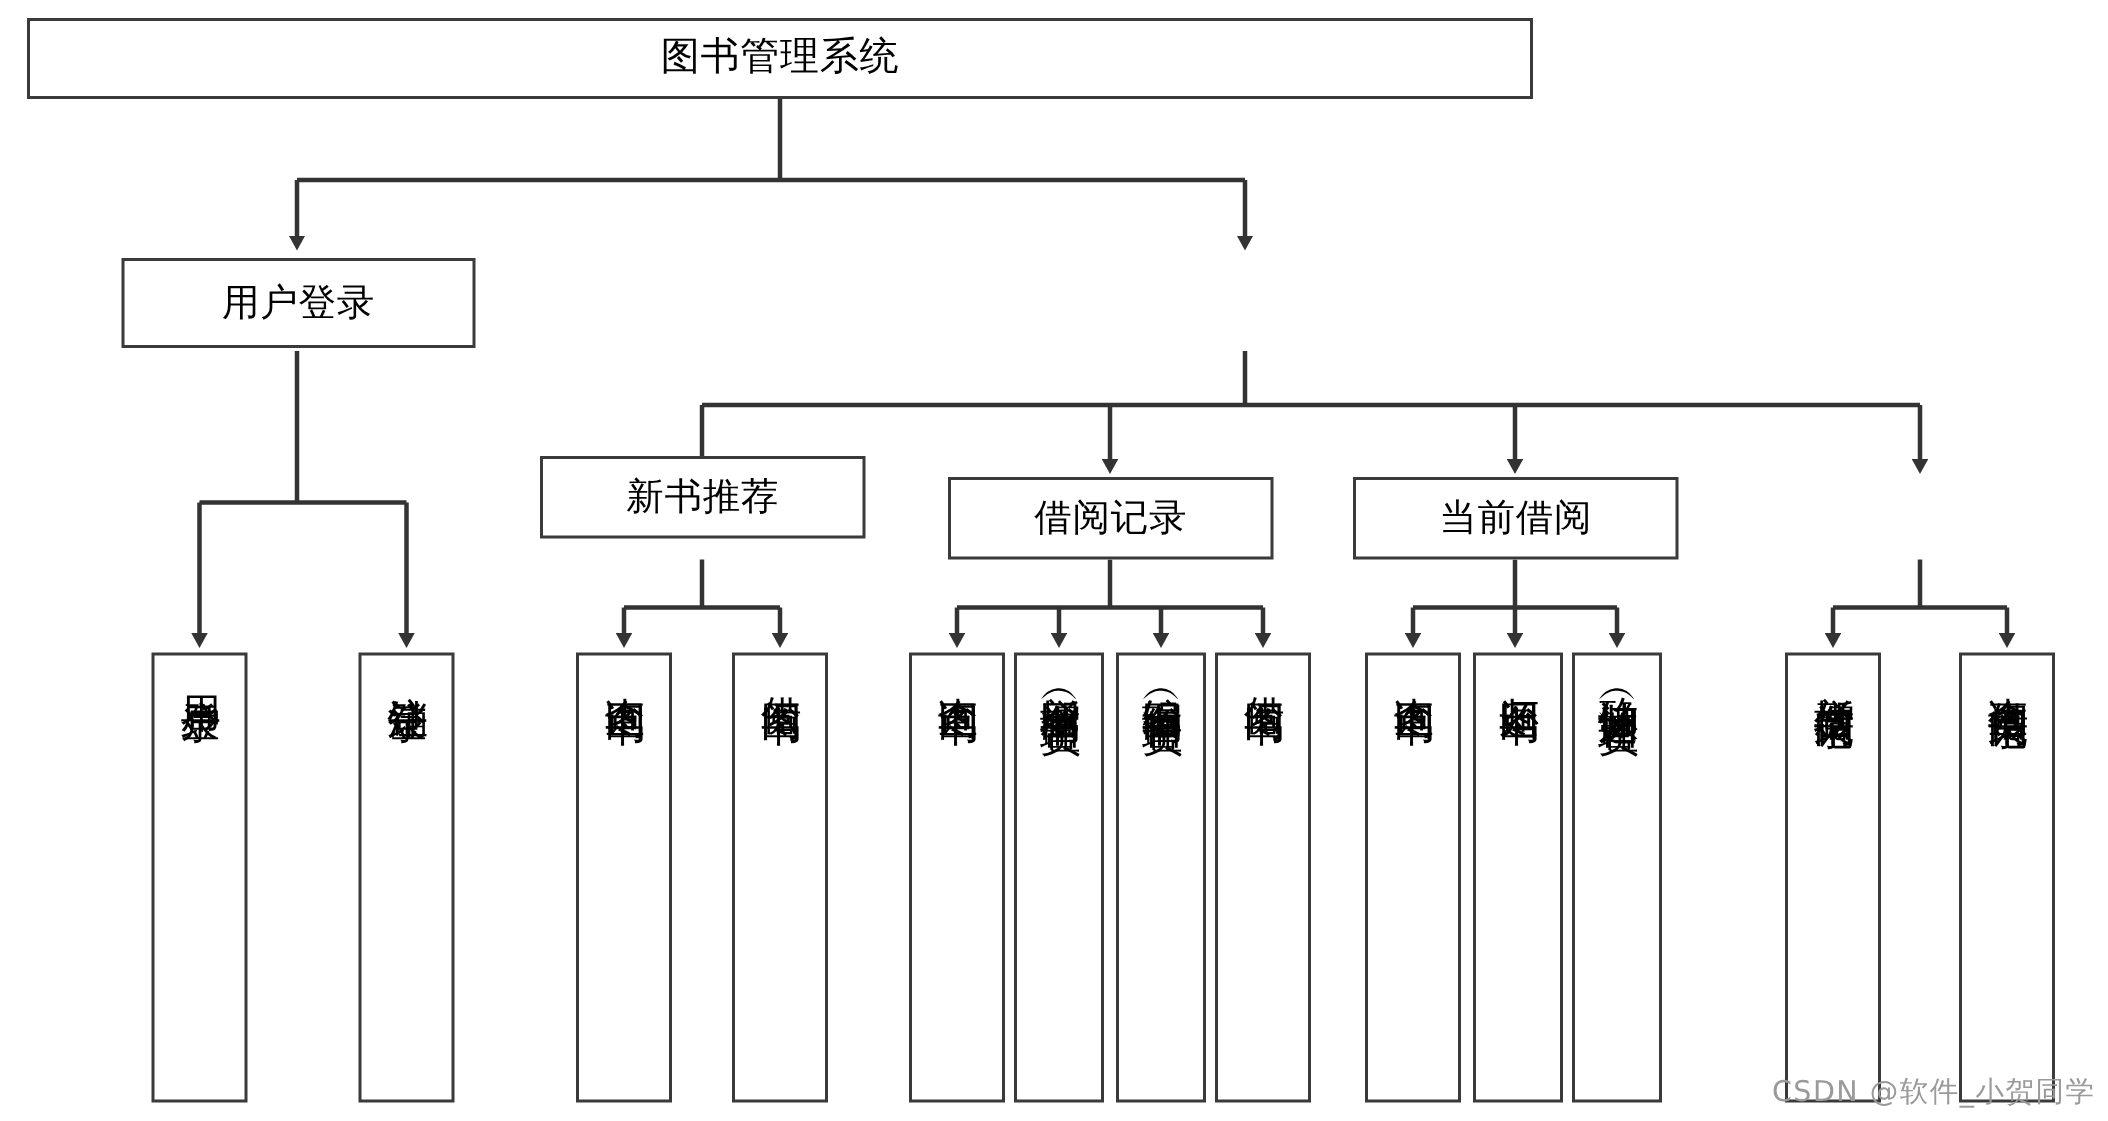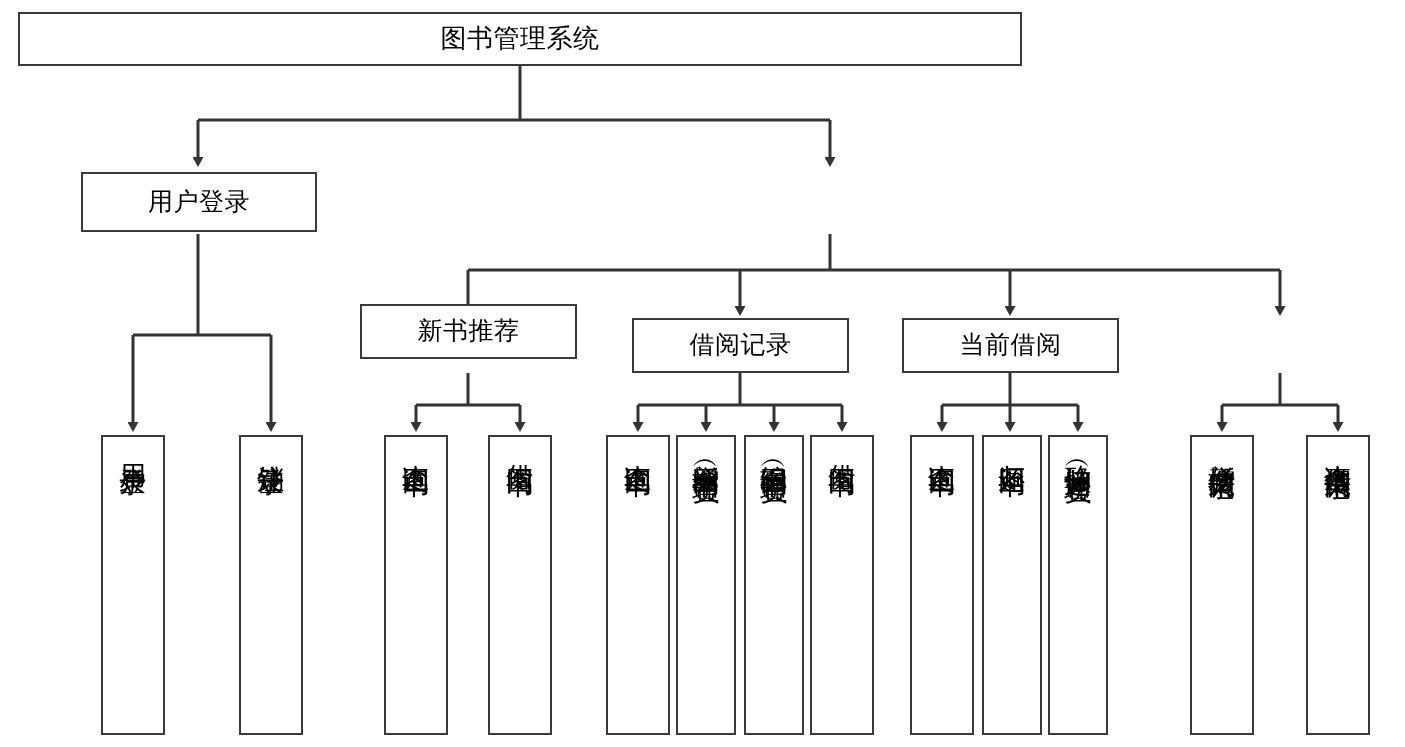--- a/index.html
+++ b/index.html
@@ -195,14 +195,15 @@
   </div>
 
   <div class="node vertical" style="left:1190px; top:435px; width:64px; height:300px;">
     <span class="label">新增借阅记录</span>
   </div>
 
   <div class="node vertical" style="left:1306px; top:435px; width:64px; height:300px;">
     <span class="label">查询借阅记录</span>
   </div>
 
+  <div class="watermark">CSDN @软件_小贺同学</div>
 
 </div>
 
 </body></html>

